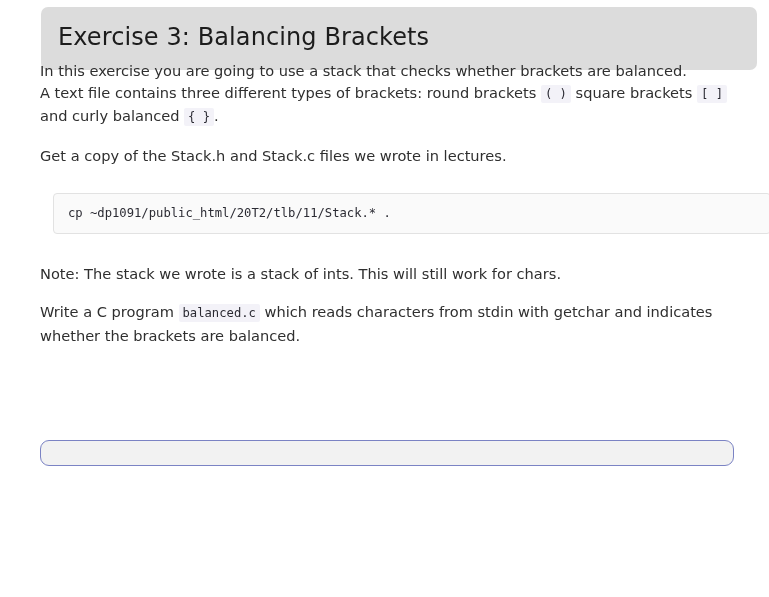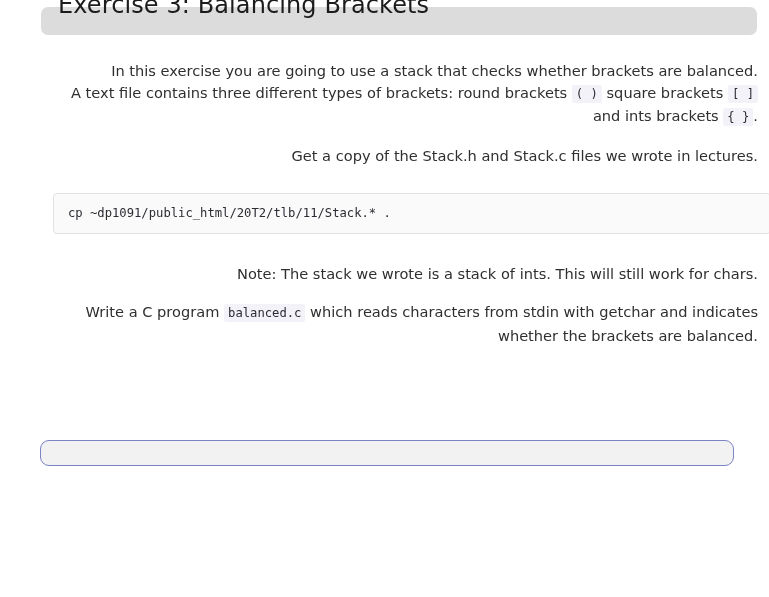--- a/index.html
+++ b/index.html
@@ -22,26 +22,26 @@
     height: 597px;
     box-sizing: border-box;
   }
 
   
   .title-banner {
     position: absolute;
     left: 41px;
     top: 7px;
     width: 716px;
-    height: 28px;
+    height: 63px;
     background: #dcdcdc;
     border-radius: 7px;
     box-sizing: border-box;
     display: flex;
-    align-items: flex-end;
+    align-items: flex-start;
   }
   .title-text {
     font-size: 24px;
     font-weight: 400;
     color: #1c1c1c;
     padding-left: 17px;
     letter-spacing: 0.1px;
     font-family: "DejaVu Sans", "Liberation Sans", sans-serif;
   }
 
@@ -52,21 +52,20 @@
     top: 60px;
     width: 718px;
   }
 
   p.para {
     margin: 0;
     font-size: 14.6px;
     line-height: 21.6px;
     color: #2f2f2f;
     font-family: "DejaVu Sans", "Liberation Sans", sans-serif;
-    text-align: right;
   }
   .gap-md { height: 14px; }
   .gap-lg { height: 16px; }
 
   code.inline {
     font-family: "DejaVu Sans Mono", "Liberation Mono", monospace;
     font-size: 12.2px;
     background: #f3f2f8;
     color: #2b2b33;
     padding: 2px 4px 2px 4px;
@@ -109,21 +108,21 @@
 <div class="page">
 
   <div class="title-banner">
     <h1 class="title-text">Exercise 3: Balancing Brackets</h1>
   </div>
 
   <div class="content">
 
     <p class="para">
       <span>In this exercise you are going to use a stack that checks whether brackets are balanced.</span><br>
-      <span>A text file contains three different types of brackets: round brackets </span><code class="inline">( )</code><span> square brackets </span><code class="inline">[ ]</code><span> and ints brackets </span><code class="inline">{ }</code><span>.</span>
+      <span>A text file contains three different types of brackets: round brackets </span><code class="inline">( )</code><span> square brackets </span><code class="inline">[ ]</code><span> and curly balanced </span><code class="inline">{ }</code><span>.</span>
     </p>
 
 
     <div class="gap-lg"></div>
 
     <p class="para">Get a copy of the Stack.h and Stack.c files we wrote in lectures.</p>
 
     <div class="gap-md"></div>
 
     <div class="code-block">

